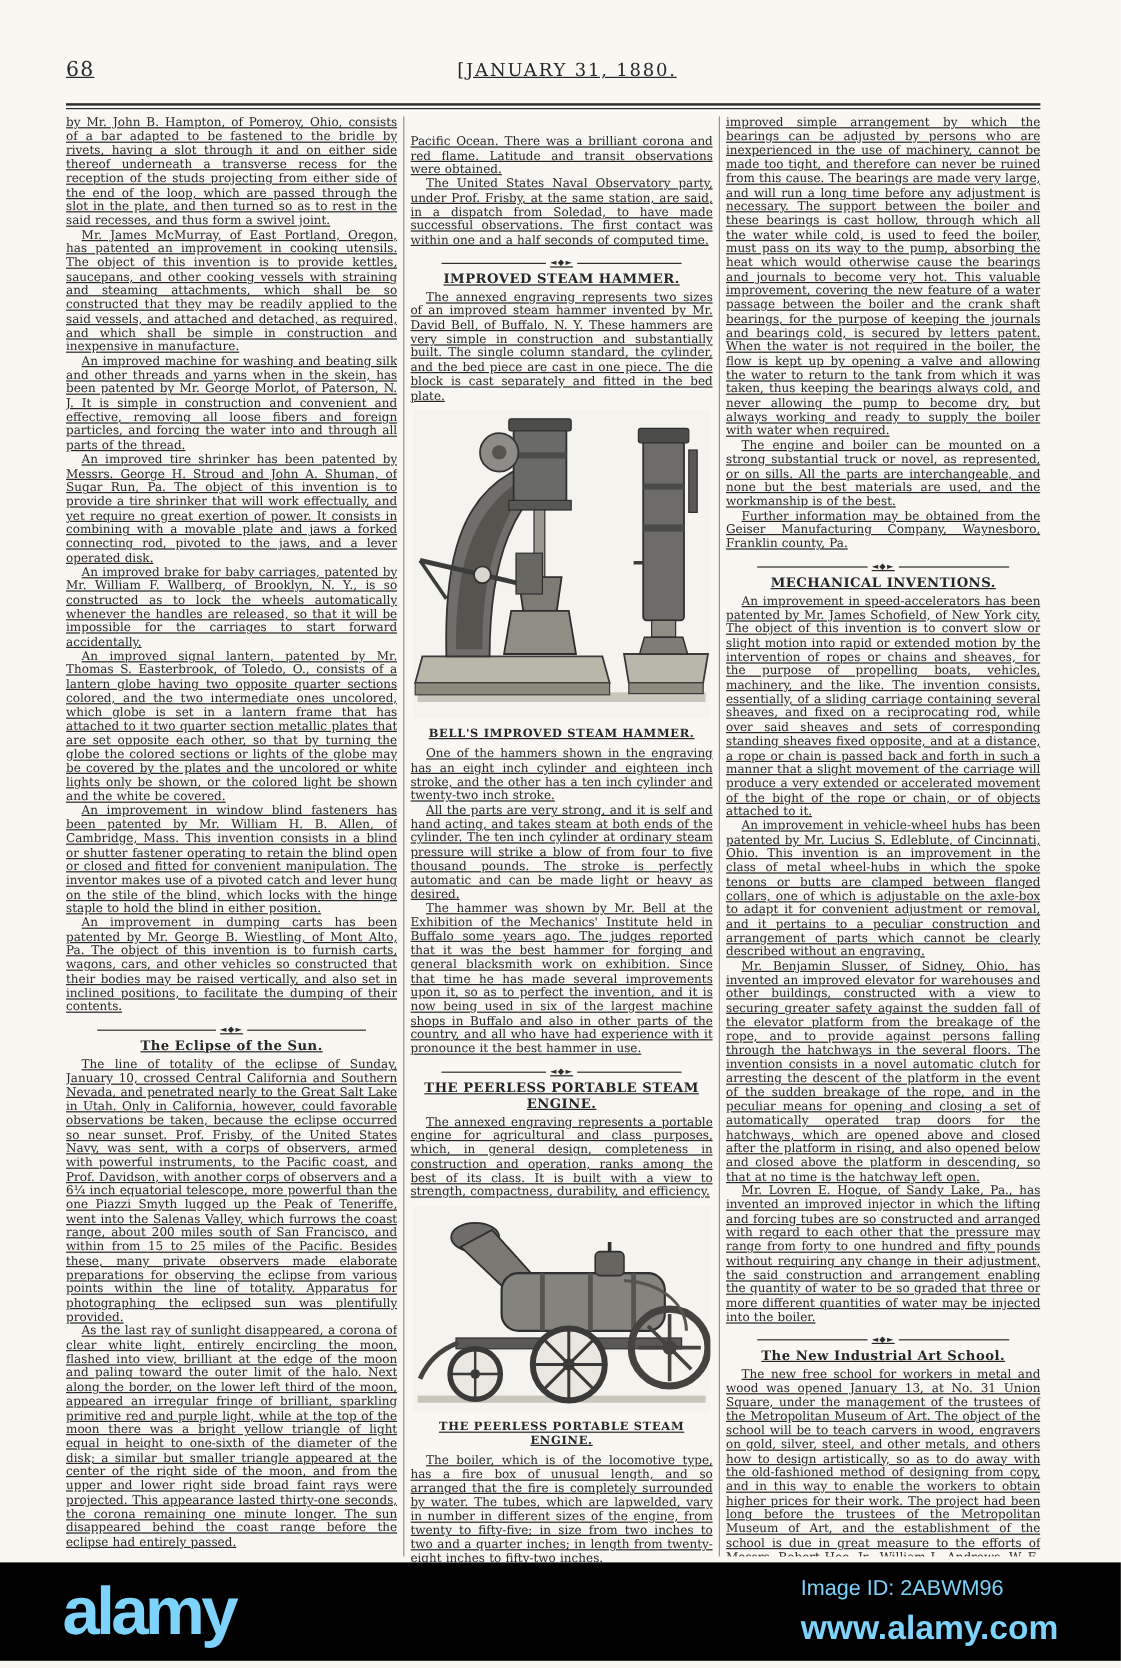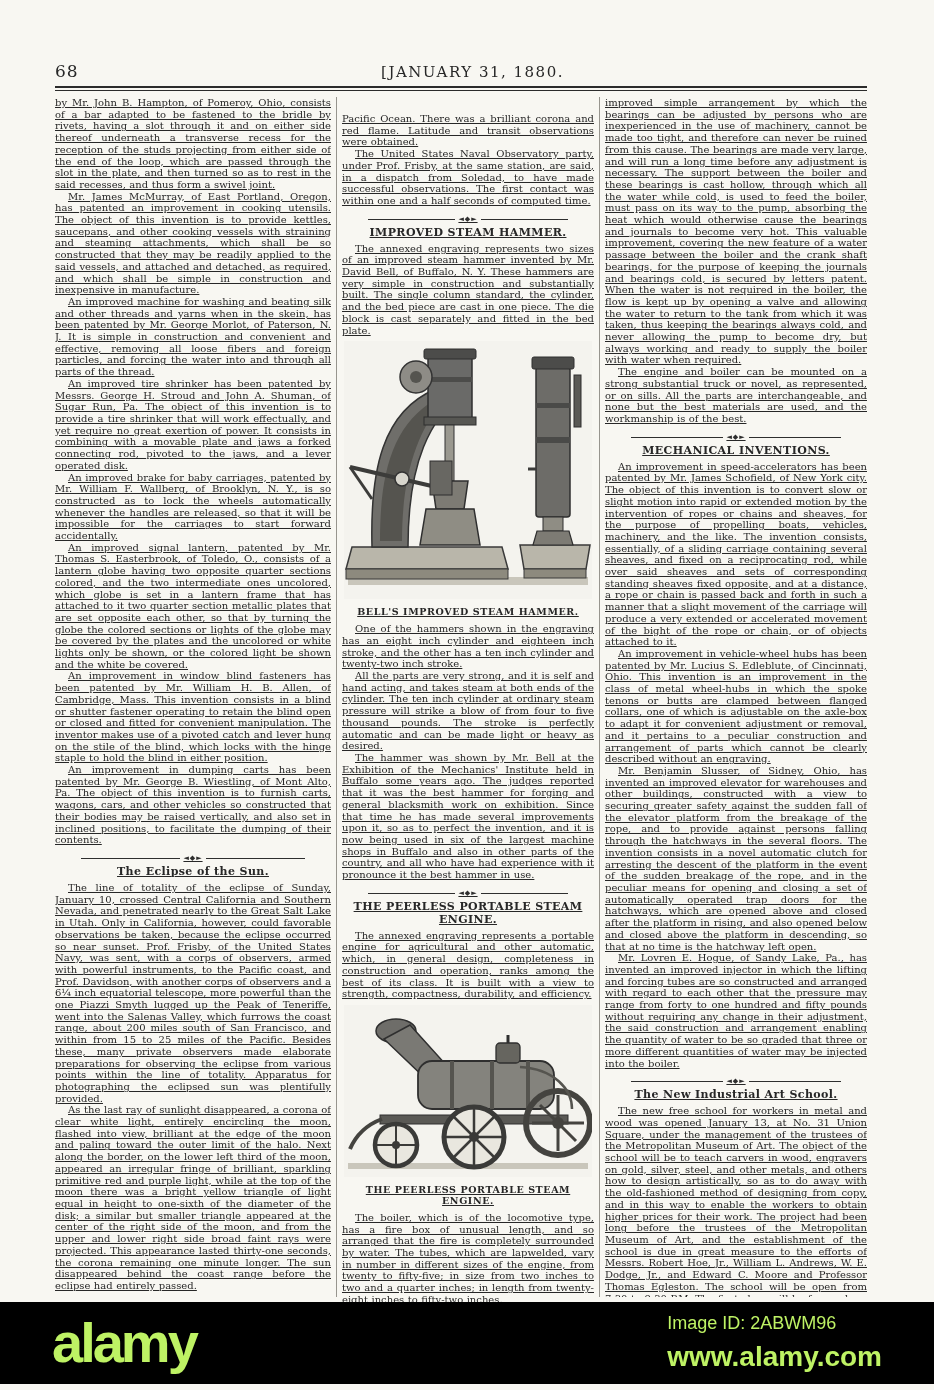--- a/index.html
+++ b/index.html
@@ -10,22 +10,22 @@
     font-family: "DejaVu Serif", "Liberation Serif", serif;
     color: #272727;
     overflow: hidden;
   }
   .paper {
     position: absolute; top: 0; left: 0; width: 934px; height: 1390px;
     background: #f8f7f2;
   }
   
   .masthead {
-    position: absolute; top: 61px; left: 55px; width: 812px;
-    display: grid; grid-template-columns: 1fr auto 1fr; align-items: baseline;
+    position: absolute; top: 48px; left: 55px; width: 812px;
+    display: grid; grid-template-columns: 1fr auto 1fr; align-items: baseline; text-decoration: underline;
   }
   .folio { font-size: 17px; letter-spacing: 1px; justify-self: start; }
   .mast-title {
     font-size: 30px; font-weight: 700; letter-spacing: 0.5px;
     text-shadow: 0.4px 0 0 #272727;
     justify-self: center; white-space: nowrap;
   }
   .mast-date { font-size: 15px; letter-spacing: 1.5px; justify-self: end; white-space: nowrap; margin-left: 23px; }
   .head-rule {
     position: absolute; top: 86px; left: 55px; width: 812px; height: 5px;
@@ -56,21 +56,21 @@
   }
   .figure { text-align: center; margin: 5px 0 2px 0; }
   .fig-caption {
     text-align: center; font-weight: 700; font-size: 9.5px;
     letter-spacing: 0.6px; margin: 3px 0 6px 0;
   }
   svg { display: inline-block; }
   
   .wm {
     position: absolute; left: 0; top: 1302px; width: 934px; height: 82px;
-    background: #000; color: #bef264;
+    background: #000; color: #7dd3fc;
     display: flex; align-items: center; justify-content: space-between;
     padding: 0 52px 0 52px;
     font-family: "Liberation Sans", sans-serif;
   }
   .wm-logo { font-size: 56px; font-weight: 700; letter-spacing: -3px; line-height: 1; }
   .wm-right { }
   .wm-id { font-size: 18px; font-weight: 400; }
   .wm-url { font-size: 28px; font-weight: 700; margin-top: 7px; }
 </style>
 </head>
@@ -159,21 +159,21 @@
         <div class="fig-caption">BELL'S IMPROVED STEAM HAMMER.</div>
       </div>
 
       <p class="art">One of the hammers shown in the engraving has an eight inch cylinder and eighteen inch stroke, and the other has a ten inch cylinder and twenty-two inch stroke.</p>
       <p class="art">All the parts are very strong, and it is self and hand acting, and takes steam at both ends of the cylinder. The ten inch cylinder at ordinary steam pressure will strike a blow of from four to five thousand pounds. The stroke is perfectly automatic and can be made light or heavy as desired.</p>
       <p class="art">The hammer was shown by Mr. Bell at the Exhibition of the Mechanics' Institute held in Buffalo some years ago. The judges reported that it was the best hammer for forging and general blacksmith work on exhibition. Since that time he has made several improvements upon it, so as to perfect the invention, and it is now being used in six of the largest machine shops in Buffalo and also in other parts of the country, and all who have had experience with it pronounce it the best hammer in use.</p>
       <div class="orn">
           <span class="dm">◄◆►</span>
         </div>
       <h3 class="sec-head">THE PEERLESS PORTABLE STEAM ENGINE.</h3>
-      <p class="art">The annexed engraving represents a portable engine for agricultural and other automatic, which, in general design, completeness in construction and operation, ranks among the best of its class. It is built with a view to strength, compactness, durability, and efficiency.</p>
+      <p class="art">The annexed engraving represents a portable engine for agricultural and class purposes, which, in general design, completeness in construction and operation, ranks among the best of its class. It is built with a view to strength, compactness, durability, and efficiency.</p>
 
       <div class="figure">
         <svg width="248" height="172" viewBox="0 0 248 172">
           <rect x="0" y="0" width="248" height="172" fill="#f4f3ee"></rect>
           <rect x="4" y="158" width="240" height="6" fill="#c9c6bb"></rect>
 
           <ellipse cx="52" cy="26" rx="20" ry="12" fill="#6e6d69" stroke="#2f2f2f" stroke-width="1.5"></ellipse>
           <polygon points="40,34 66,20 104,62 84,76" fill="#7a7974" stroke="#2f2f2f" stroke-width="1.5"></polygon>
 
           <rect x="74" y="56" width="136" height="48" rx="14" fill="#84837d" stroke="#2f2f2f" stroke-width="1.8"></rect>
@@ -214,20 +214,21 @@
       <p class="art">The boiler, which is of the locomotive type, has a fire box of unusual length, and so arranged that the fire is completely surrounded by water. The tubes, which are lapwelded, vary in number in different sizes of the engine, from twenty to fifty-five; in size from two inches to two and a quarter inches; in length from twenty-eight inches to fifty-two inches.</p>
       <p class="art">The smoke box, fire door, ash pan, steam blower, smoke stack, and other adjuncts, are neatly and conveniently arranged, and the boiler is provided with the necessary appurtenances, such as steam and water gauges, blow-off cocks, etc. The engine cylinder and the steam chest are combined in one casting, which is bolted at one end to a flange on the end of the frame or bed plate. This arrangement permits of the free expansion of the cylinder, as it rests upon a bracket attached to the boiler, and the boiler is free to expand and contract without straining either the engine or itself.</p>
 
     </div>
 
     <div class="vrule"></div>
 
     <div class="col col-3">
       <p class="art noindent">improved simple arrangement by which the bearings can be adjusted by persons who are inexperienced in the use of machinery, cannot be made too tight, and therefore can never be ruined from this cause. The bearings are made very large, and will run a long time before any adjustment is necessary. The support between the boiler and these bearings is cast hollow, through which all the water while cold, is used to feed the boiler, must pass on its way to the pump, absorbing the heat which would otherwise cause the bearings and journals to become very hot. This valuable improvement, covering the new feature of a water passage between the boiler and the crank shaft bearings, for the purpose of keeping the journals and bearings cold, is secured by letters patent. When the water is not required in the boiler, the flow is kept up by opening a valve and allowing the water to return to the tank from which it was taken, thus keeping the bearings always cold, and never allowing the pump to become dry, but always working and ready to supply the boiler with water when required.</p>
       <p class="art">The engine and boiler can be mounted on a strong substantial truck or novel, as represented, or on sills. All the parts are interchangeable, and none but the best materials are used, and the workmanship is of the best.</p>
+      <p class="art">Further information may be obtained from the Geiser Manufacturing Company, Waynesboro, Franklin county, Pa.</p>
       <div class="orn">
           <span class="dm">◄◆►</span>
         </div>
       <h3 class="sec-head">MECHANICAL INVENTIONS.</h3>
       <p class="art">An improvement in speed-accelerators has been patented by Mr. James Schofield, of New York city. The object of this invention is to convert slow or slight motion into rapid or extended motion by the intervention of ropes or chains and sheaves, for the purpose of propelling boats, vehicles, machinery, and the like. The invention consists, essentially, of a sliding carriage containing several sheaves, and fixed on a reciprocating rod, while over said sheaves and sets of corresponding standing sheaves fixed opposite, and at a distance, a rope or chain is passed back and forth in such a manner that a slight movement of the carriage will produce a very extended or accelerated movement of the bight of the rope or chain, or of objects attached to it.</p>
       <p class="art">An improvement in vehicle-wheel hubs has been patented by Mr. Lucius S. Edleblute, of Cincinnati, Ohio. This invention is an improvement in the class of metal wheel-hubs in which the spoke tenons or butts are clamped between flanged collars, one of which is adjustable on the axle-box to adapt it for convenient adjustment or removal, and it pertains to a peculiar construction and arrangement of parts which cannot be clearly described without an engraving.</p>
       <p class="art">Mr. Benjamin Slusser, of Sidney, Ohio, has invented an improved elevator for warehouses and other buildings, constructed with a view to securing greater safety against the sudden fall of the elevator platform from the breakage of the rope, and to provide against persons falling through the hatchways in the several floors. The invention consists in a novel automatic clutch for arresting the descent of the platform in the event of the sudden breakage of the rope, and in the peculiar means for opening and closing a set of automatically operated trap doors for the hatchways, which are opened above and closed after the platform in rising, and also opened below and closed above the platform in descending, so that at no time is the hatchway left open.</p>
       <p class="art">Mr. Lovren E. Hogue, of Sandy Lake, Pa., has invented an improved injector in which the lifting and forcing tubes are so constructed and arranged with regard to each other that the pressure may range from forty to one hundred and fifty pounds without requiring any change in their adjustment, the said construction and arrangement enabling the quantity of water to be so graded that three or more different quantities of water may be injected into the boiler.</p>
       <div class="orn">
           <span class="dm">◄◆►</span>

